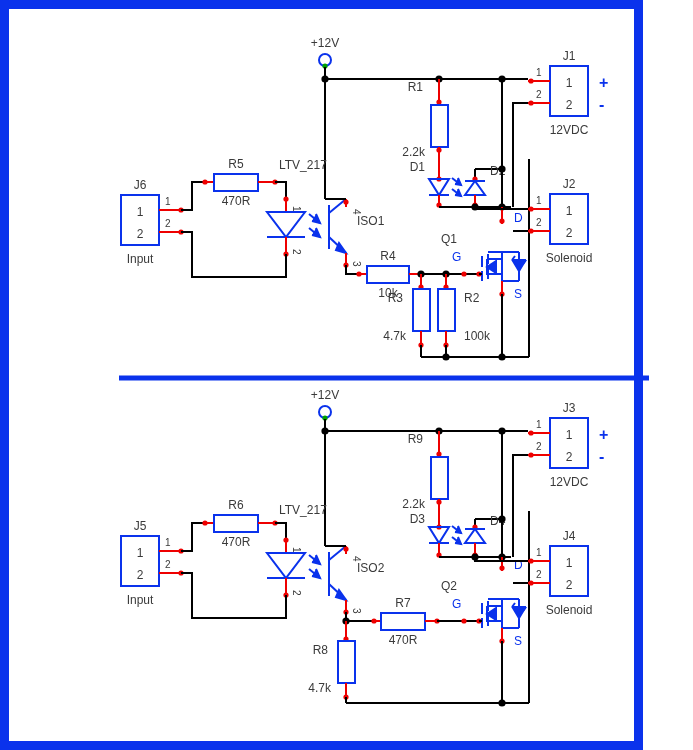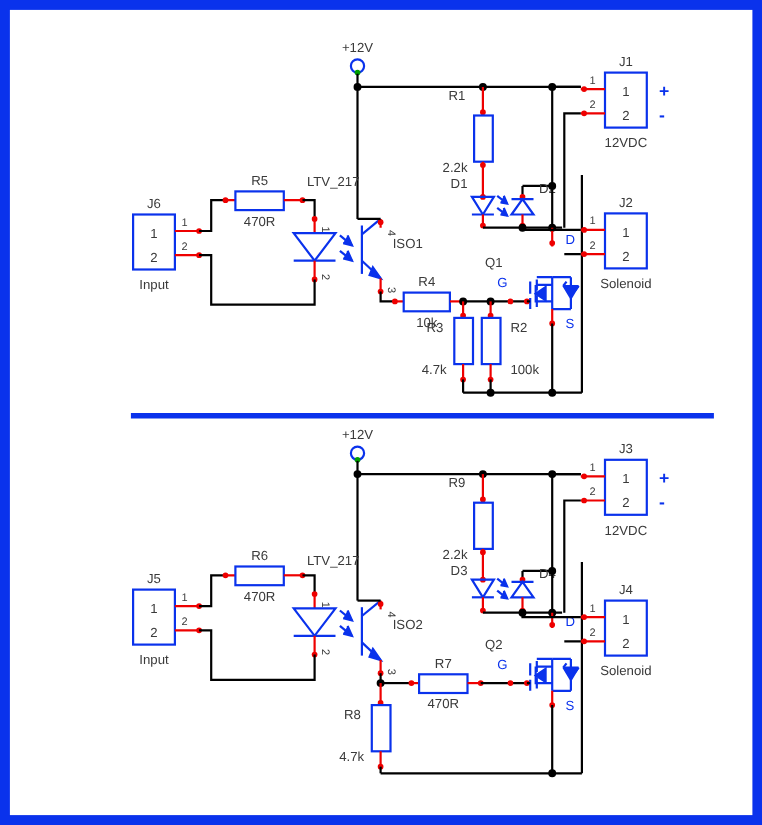--- a/index.html
+++ b/index.html
@@ -3,21 +3,21 @@
 <meta charset="utf-8">
 <style>
   html,body{margin:0;padding:0;background:#fff;}
   body{
     width:693px;height:750px;
     font-family:"Liberation Sans", sans-serif;
     overflow:hidden;
   }
   #frame{
     position:relative;
-    width:693px;height:750px;
+    width:643px;height:750px;
     box-sizing:border-box;
     border:9px solid #0a32ec;
     background:#ffffff;
   }
   #canvas{position:absolute;left:0;top:0;width:675px;height:732px;}
   svg{display:block;}
   text{font-family:"Liberation Sans", sans-serif;}
   .lbl{font-size:12px;fill:#3a3a3a;}
   .pinnum{font-size:10px;fill:#3a3a3a;}
   .bluetxt{font-size:12px;fill:#0a32ec;}

